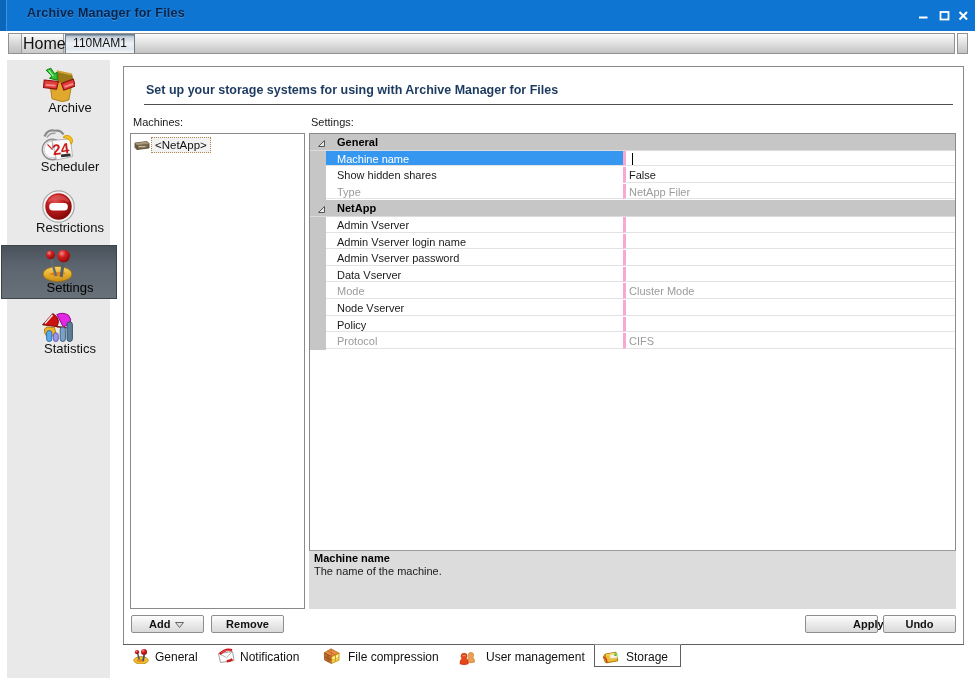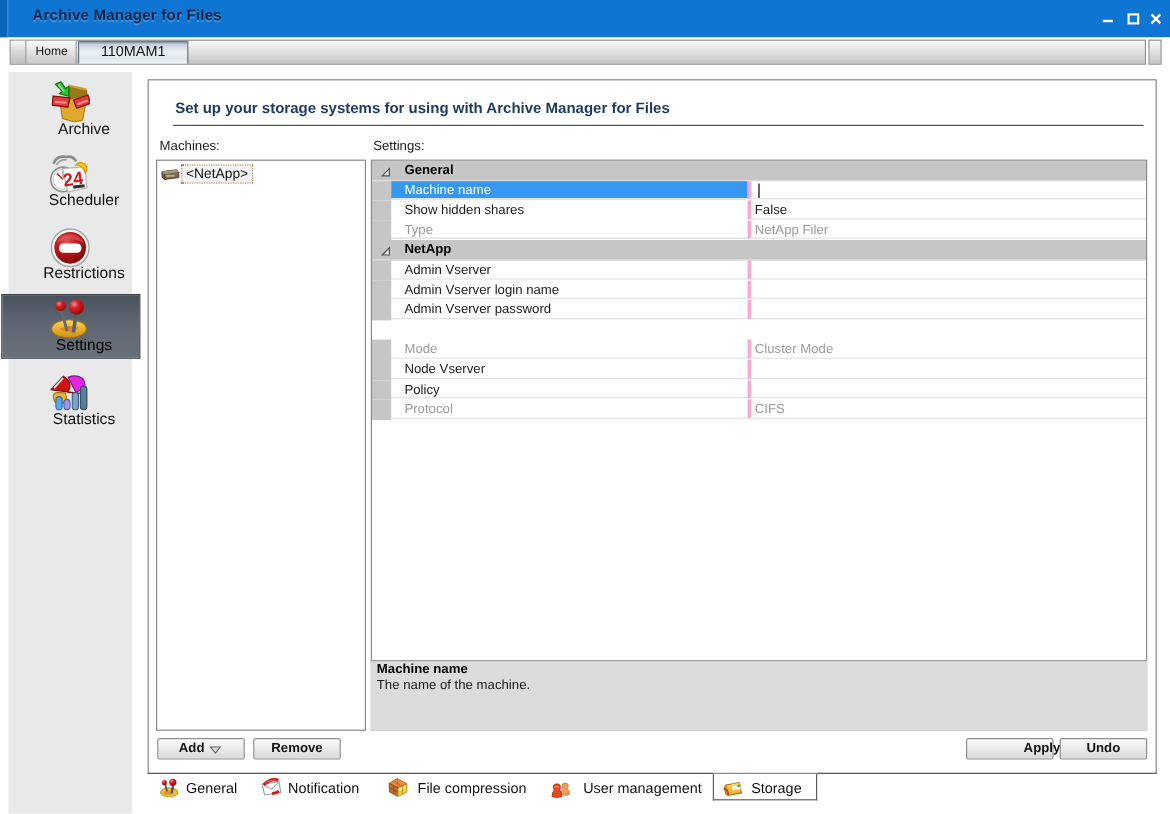--- a/index.html
+++ b/index.html
@@ -17,22 +17,22 @@
   #tabstrip { left:8px; top:33px; width:947px; height:21px;
      background:linear-gradient(#fbfbfb,#e3e3e3 45%,#c3c3c3);
      border:1px solid #919191; }
   #tabstrip2 { left:957px; top:33px; width:11px; height:21px;
      background:linear-gradient(#fbfbfb,#e3e3e3 45%,#c3c3c3);
      border:1px solid #919191; }
   .tseg { position:absolute; top:0; height:19px; }
   #seg0 { left:0; width:13px; border-right:1px solid #a0a0a0; background:linear-gradient(#f6f6f6,#d9d9d9 45%,#bfbfbf); }
   #tab-home { left:14px; width:41px; border-right:1px solid #a0a0a0;
      background:linear-gradient(#fdfdfd,#e4e4e4 45%,#c9c9c9);
-     font-size:10px; color:#111; text-align:center; line-height:19px; }
-  #tab-mam { left:56px; width:92px; border-left:1px solid #67798a; border-right:1px solid #67798a;
+     font-size:16px; color:#111; text-align:center; line-height:19px; }
+  #tab-mam { left:56px; width:70px; border-left:1px solid #67798a; border-right:1px solid #67798a;
      background:linear-gradient(180deg,#516980 0%,#c5d0da 15%,#eef2f6 50%,#dfe6ec 78%,#f2f6f9 100%);
      font-size:12px; color:#111; text-align:center; line-height:19px; }
 
   
   #sidebar { left:7px; top:60px; width:103px; height:618px; background:#e9e9e9; }
   .side-item { position:absolute; width:126px; text-align:center; }
   .side-label { font-size:13px; color:#111; }
   #sel-settings { left:1px; top:245px; width:116px; height:54px;
      background:linear-gradient(#49525b, #5d6670 40%, #687079);
      border:1px solid #3c434b; }
@@ -243,20 +243,25 @@
   <div class="grow prow" style="top:100px;height:16px">
     <div class="gutter" style="height:16px"></div>
     <div class="name" style="height:15px">Admin Vserver login name</div>
     <div class="val" style="height:15px"></div>
   </div>
   <div class="grow prow" style="top:116px;height:17px">
     <div class="gutter" style="height:17px"></div>
     <div class="name" style="height:16px">Admin Vserver password</div>
     <div class="val" style="height:16px"></div>
   </div>
+  <div class="grow prow" style="top:133px;height:16px">
+    <div class="gutter" style="height:16px"></div>
+    <div class="name" style="height:15px">Data Vserver</div>
+    <div class="val" style="height:15px"></div>
+  </div>
   <div class="grow prow" style="top:149px;height:17px">
     <div class="gutter" style="height:17px"></div>
     <div class="name dim" style="height:16px">Mode</div>
     <div class="val dim" style="height:16px">Cluster Mode</div>
   </div>
   <div class="grow prow" style="top:166px;height:17px">
     <div class="gutter" style="height:17px"></div>
     <div class="name" style="height:16px">Node Vserver</div>
     <div class="val" style="height:16px"></div>
   </div>

